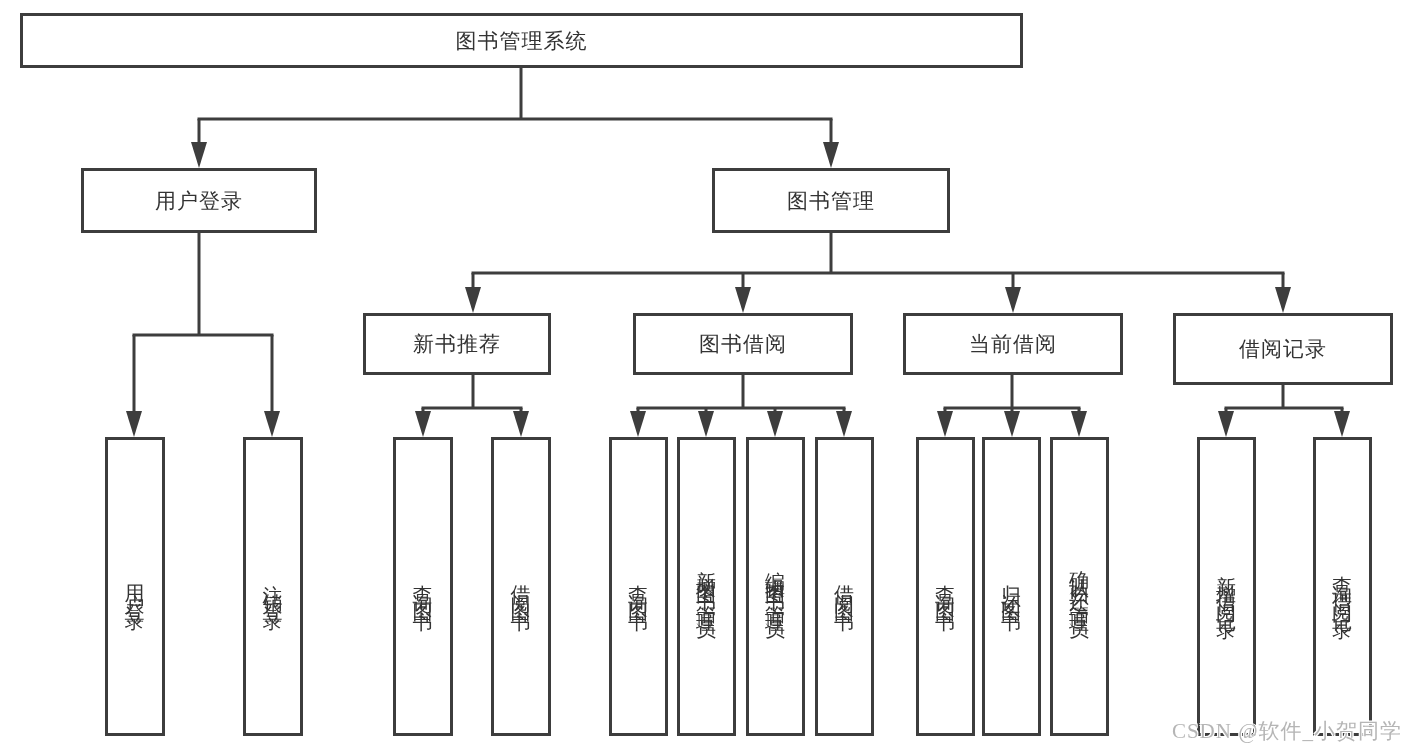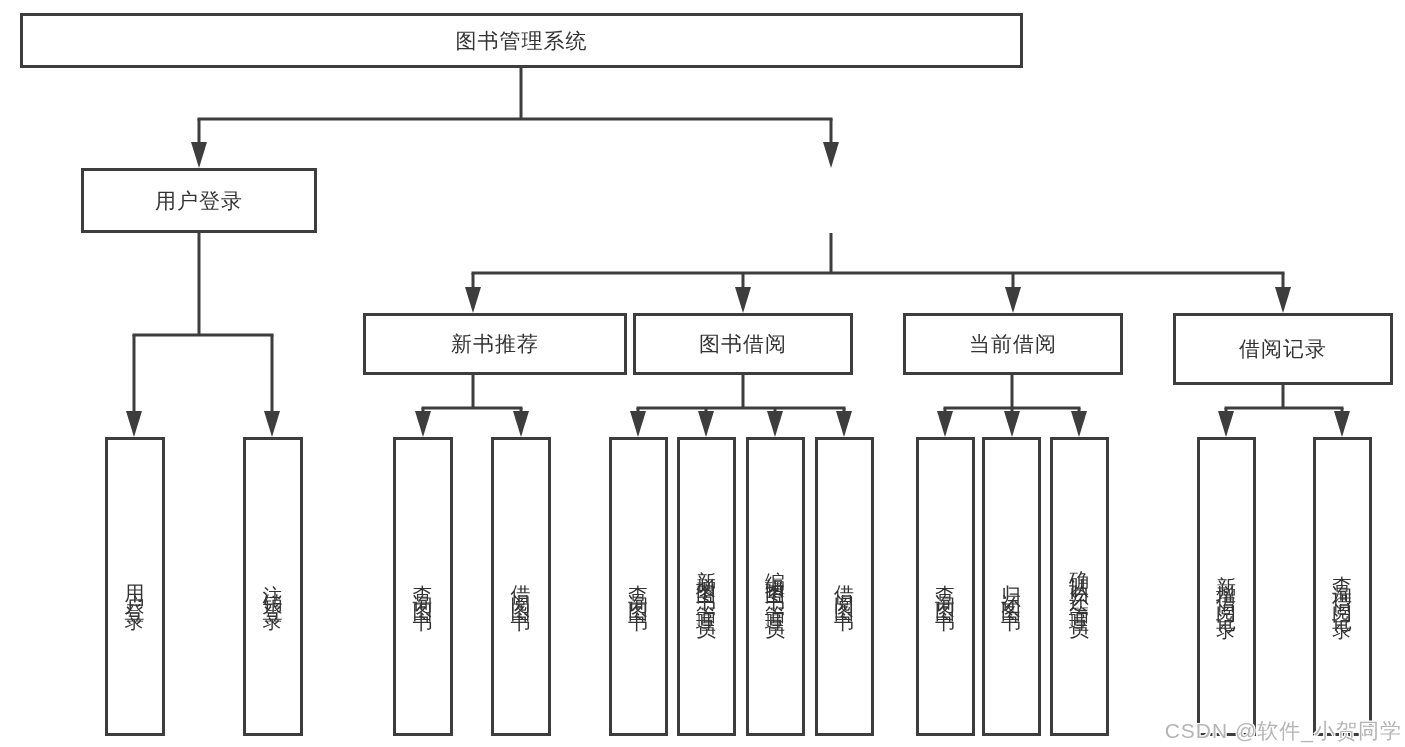--- a/index.html
+++ b/index.html
@@ -1,18 +1,18 @@
 <!DOCTYPE html>
 <html><head>
 <meta charset="utf-8">
 <style>
   html,body{margin:0;padding:0;background:#ffffff;}
   .canvas{
     position:relative;width:1405px;height:747px;background:#ffffff;overflow:hidden;
-    font-family:Liberation Sans, sans-serif;color:#333333;
+    font-family:Liberation Serif, serif;color:#333333;
   }
   #wires{position:absolute;left:0;top:0;z-index:1;}
   .box{
     position:absolute;z-index:2;background:#ffffff;border:3px solid #3d3d3d;
     box-sizing:border-box;display:flex;align-items:center;justify-content:center;
   }
   .h-box span{font-size:21px;letter-spacing:1px;white-space:nowrap;color:#333333;}
   .v-box span{
     writing-mode:vertical-rl;text-orientation:mixed;
     font-size:20px;line-height:1.1;letter-spacing:9px;color:#333333;
@@ -85,22 +85,25 @@
       <polygon points="1334,411 1350,411 1342,437" fill="#3d3d3d"></polygon>
     </svg>
 
   <div class="box h-box" style="left:20px;top:13px;width:1003px;height:55px">
     <span>图书管理系统</span>
   </div>
 
   <div class="box h-box" style="left:81px;top:168px;width:236px;height:65px">
     <span>用户登录</span>
   </div>
+  <div class="box h-box" style="left:712px;top:168px;width:238px;height:65px">
+    <span>图书管理</span>
+  </div>
 
-  <div class="box h-box" style="left:363px;top:313px;width:264px;height:62px">
+  <div class="box h-box" style="left:363px;top:313px;width:188px;height:62px">
     <span>新书推荐</span>
   </div>
   <div class="box h-box" style="left:903px;top:313px;width:220px;height:62px">
     <span>当前借阅</span>
   </div>
   <div class="box h-box" style="left:633px;top:313px;width:220px;height:62px">
     <span>图书借阅</span>
   </div>
   <div class="box h-box" style="left:1173px;top:313px;width:220px;height:72px">
     <span>借阅记录</span>

